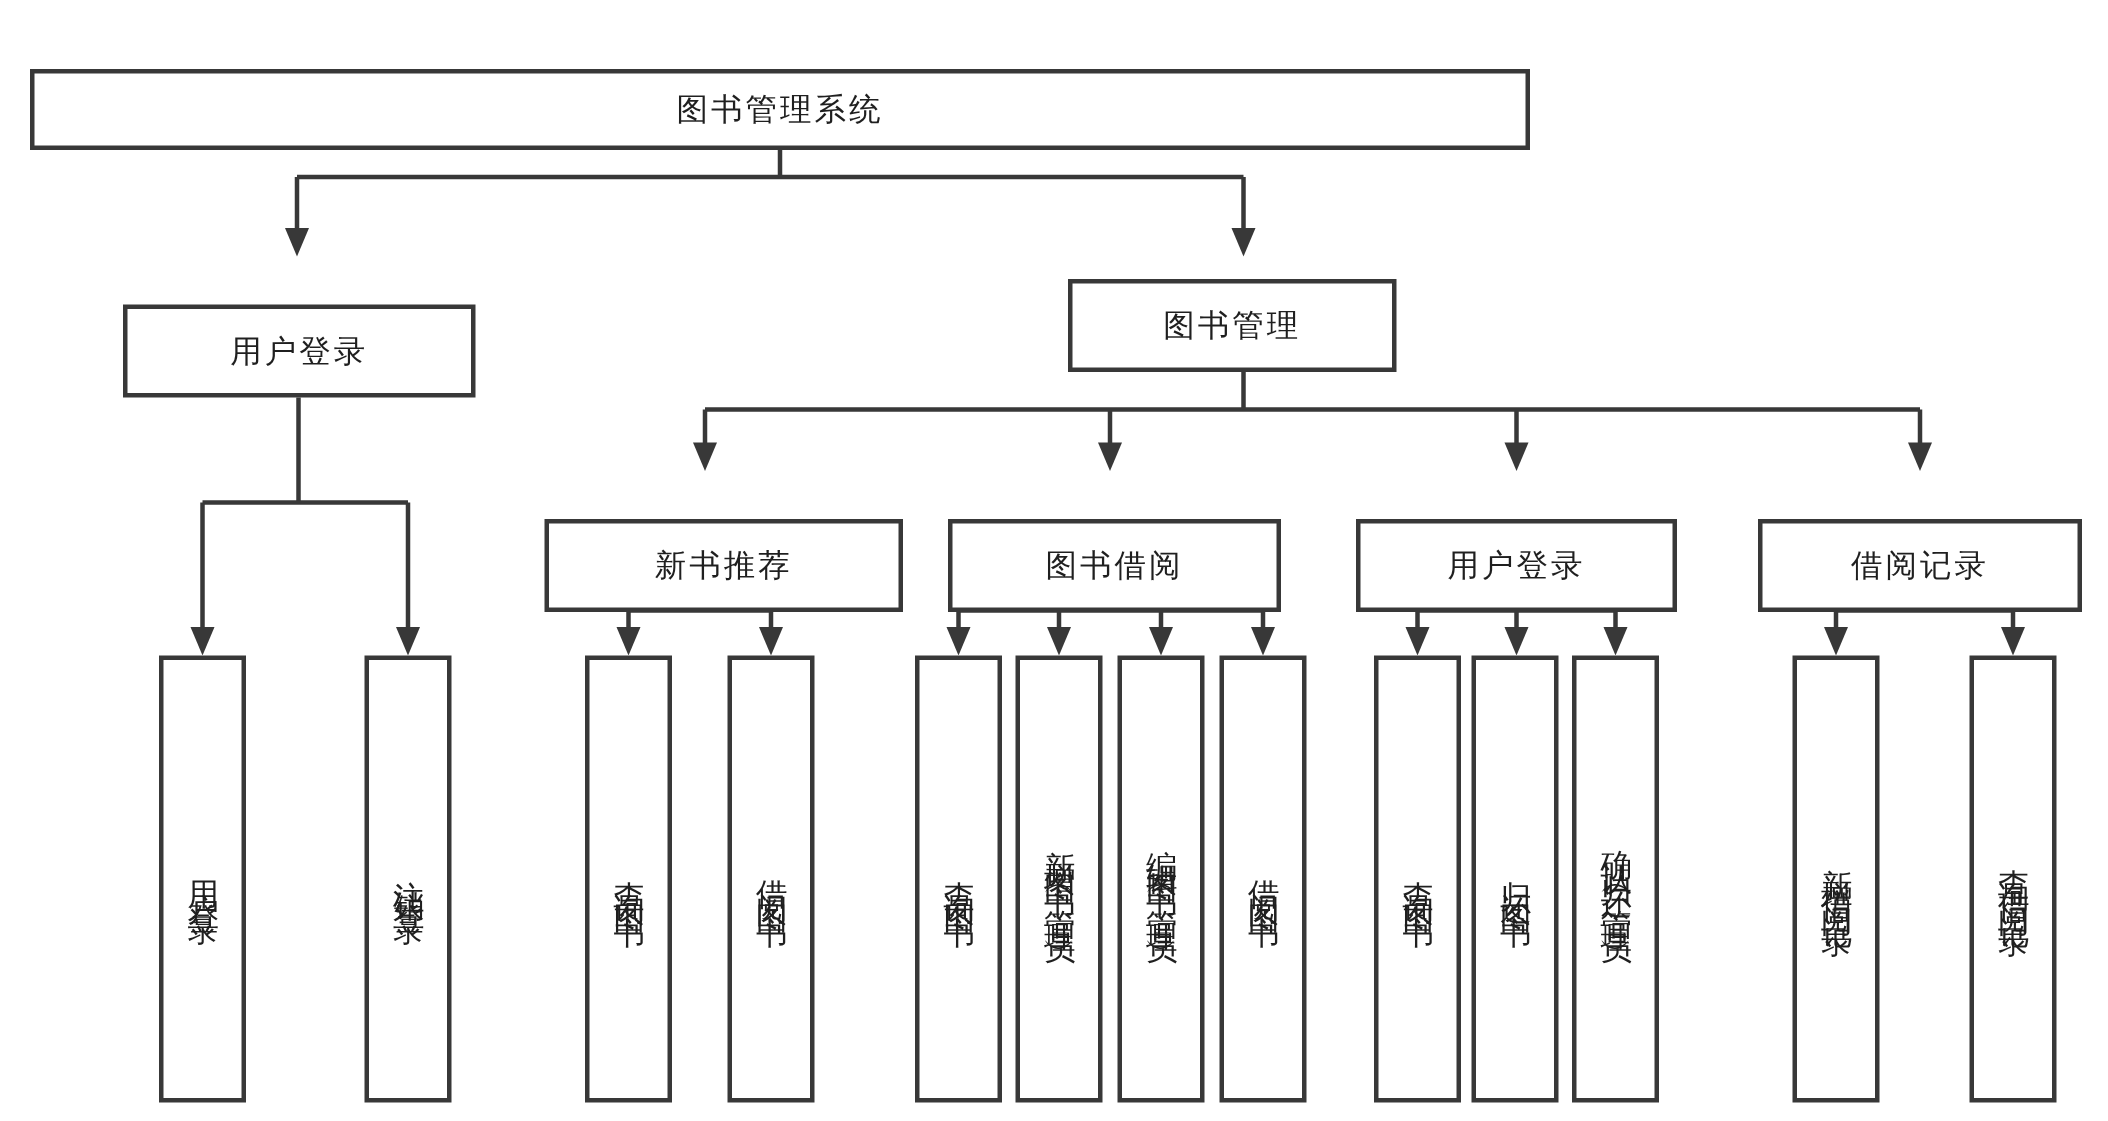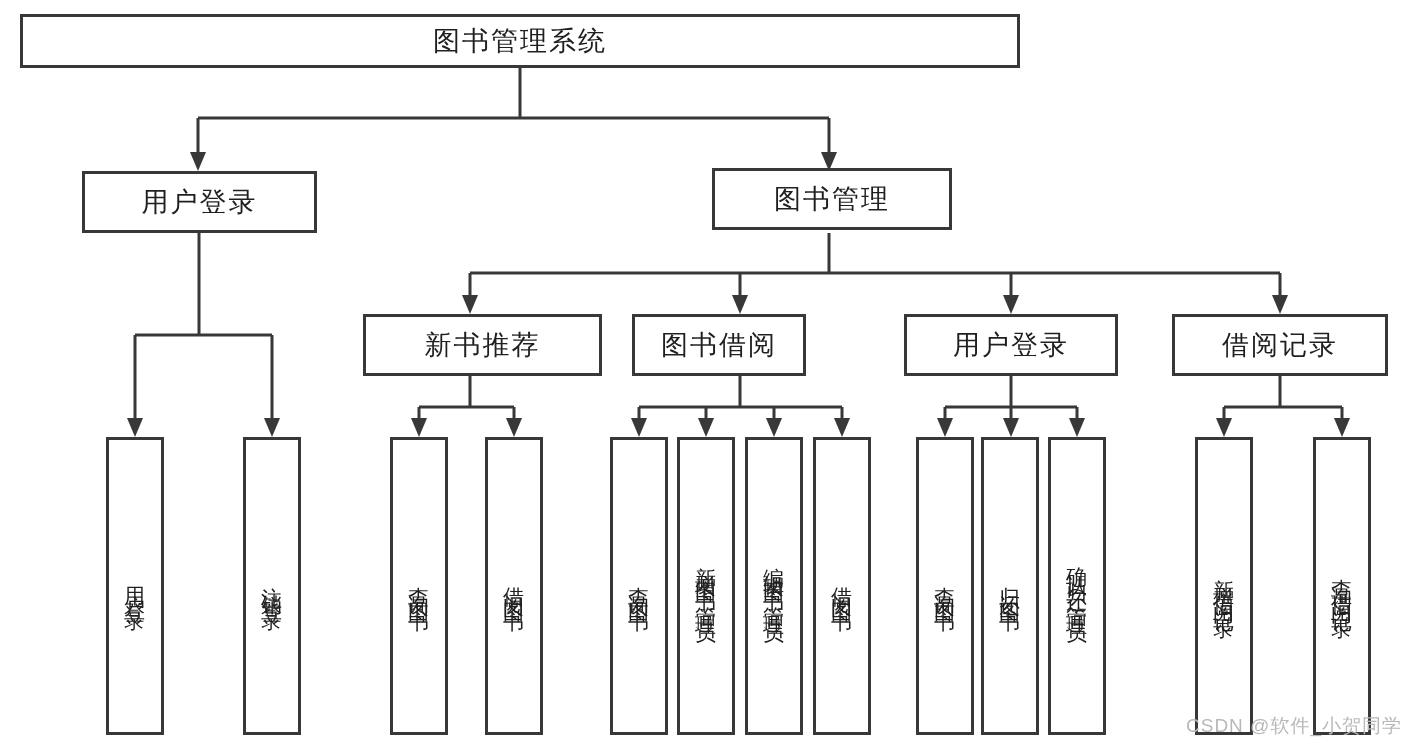--- a/index.html
+++ b/index.html
@@ -6,21 +6,21 @@
   .stage {
     position:relative; width:1405px; height:747px; background:#ffffff;
     font-family:"Liberation Sans", sans-serif; overflow:hidden;
   }
   svg.connectors { position:absolute; left:0; top:0; width:1405px; height:747px; }
   .node {
     position:absolute; box-sizing:border-box; background:#ffffff;
     border:3px solid #383838; display:flex; align-items:center; justify-content:center;
     color:#1f1f1f;
   }
-  .hbox { font-size:27px; letter-spacing:2px; }
+  .hbox { font-size:21px; letter-spacing:2px;margin-top:32px; }
   .vbox { }
   .vtext {
     writing-mode:vertical-rl; text-orientation:mixed;
     font-size:21px; letter-spacing:8px; line-height:1.1; color:#1f1f1f;
     white-space:nowrap;
   }
   .watermark {
     position:absolute; left:1186px; top:713px; font-size:19px; letter-spacing:1px;
     color:#b8b8b8; white-space:nowrap; z-index:5;
   }
@@ -58,24 +58,24 @@
         <polygon points="1003,418 1019,418 1011,437"></polygon>
         <polygon points="1069,418 1085,418 1077,437"></polygon>
         <polygon points="1216,418 1232,418 1224,437"></polygon>
         <polygon points="1334,418 1350,418 1342,437"></polygon>
       </g>
   </svg>
 
   <div class="node hbox" style="left:20px;top:14px;width:1000px;height:54px">图书管理系统</div>
 
   <div class="node hbox" style="left:82px;top:171px;width:235px;height:62px">用户登录</div>
-  <div class="node hbox" style="left:712px;top:168px;width:240px;height:62px">图书管理</div>
+  <div class="node hbox" style="left:712px;top:154px;width:219px;height:62px">图书管理</div>
 
   <div class="node hbox" style="left:363px;top:314px;width:239px;height:62px">新书推荐</div>
-  <div class="node hbox" style="left:632px;top:314px;width:174px;height:62px">图书借阅</div>
+  <div class="node hbox" style="left:632px;top:314px;width:222px;height:62px">图书借阅</div>
   <div class="node hbox" style="left:904px;top:314px;width:214px;height:62px">用户登录</div>
   <div class="node hbox" style="left:1172px;top:314px;width:216px;height:62px">借阅记录</div>
 
   <div class="node vbox" style="left:106px;top:437px;width:58px;height:298px">
     <span class="vtext">用户登录</span>
     </div>
   <div class="node vbox" style="left:243px;top:437px;width:58px;height:298px">
     <span class="vtext">注销登录</span>
     </div>
 
@@ -109,14 +109,13 @@
     <span class="vtext">确认归还（管理员）</span>
     </div>
 
   <div class="node vbox" style="left:1195px;top:437px;width:58px;height:298px">
     <span class="vtext">新增借阅记录</span>
     </div>
   <div class="node vbox" style="left:1313px;top:437px;width:58px;height:298px">
     <span class="vtext">查询借阅记录</span>
     </div>
 
-  <div class="watermark">CSDN @软件_小贺同学</div>
 </div>
 
 </body></html>

